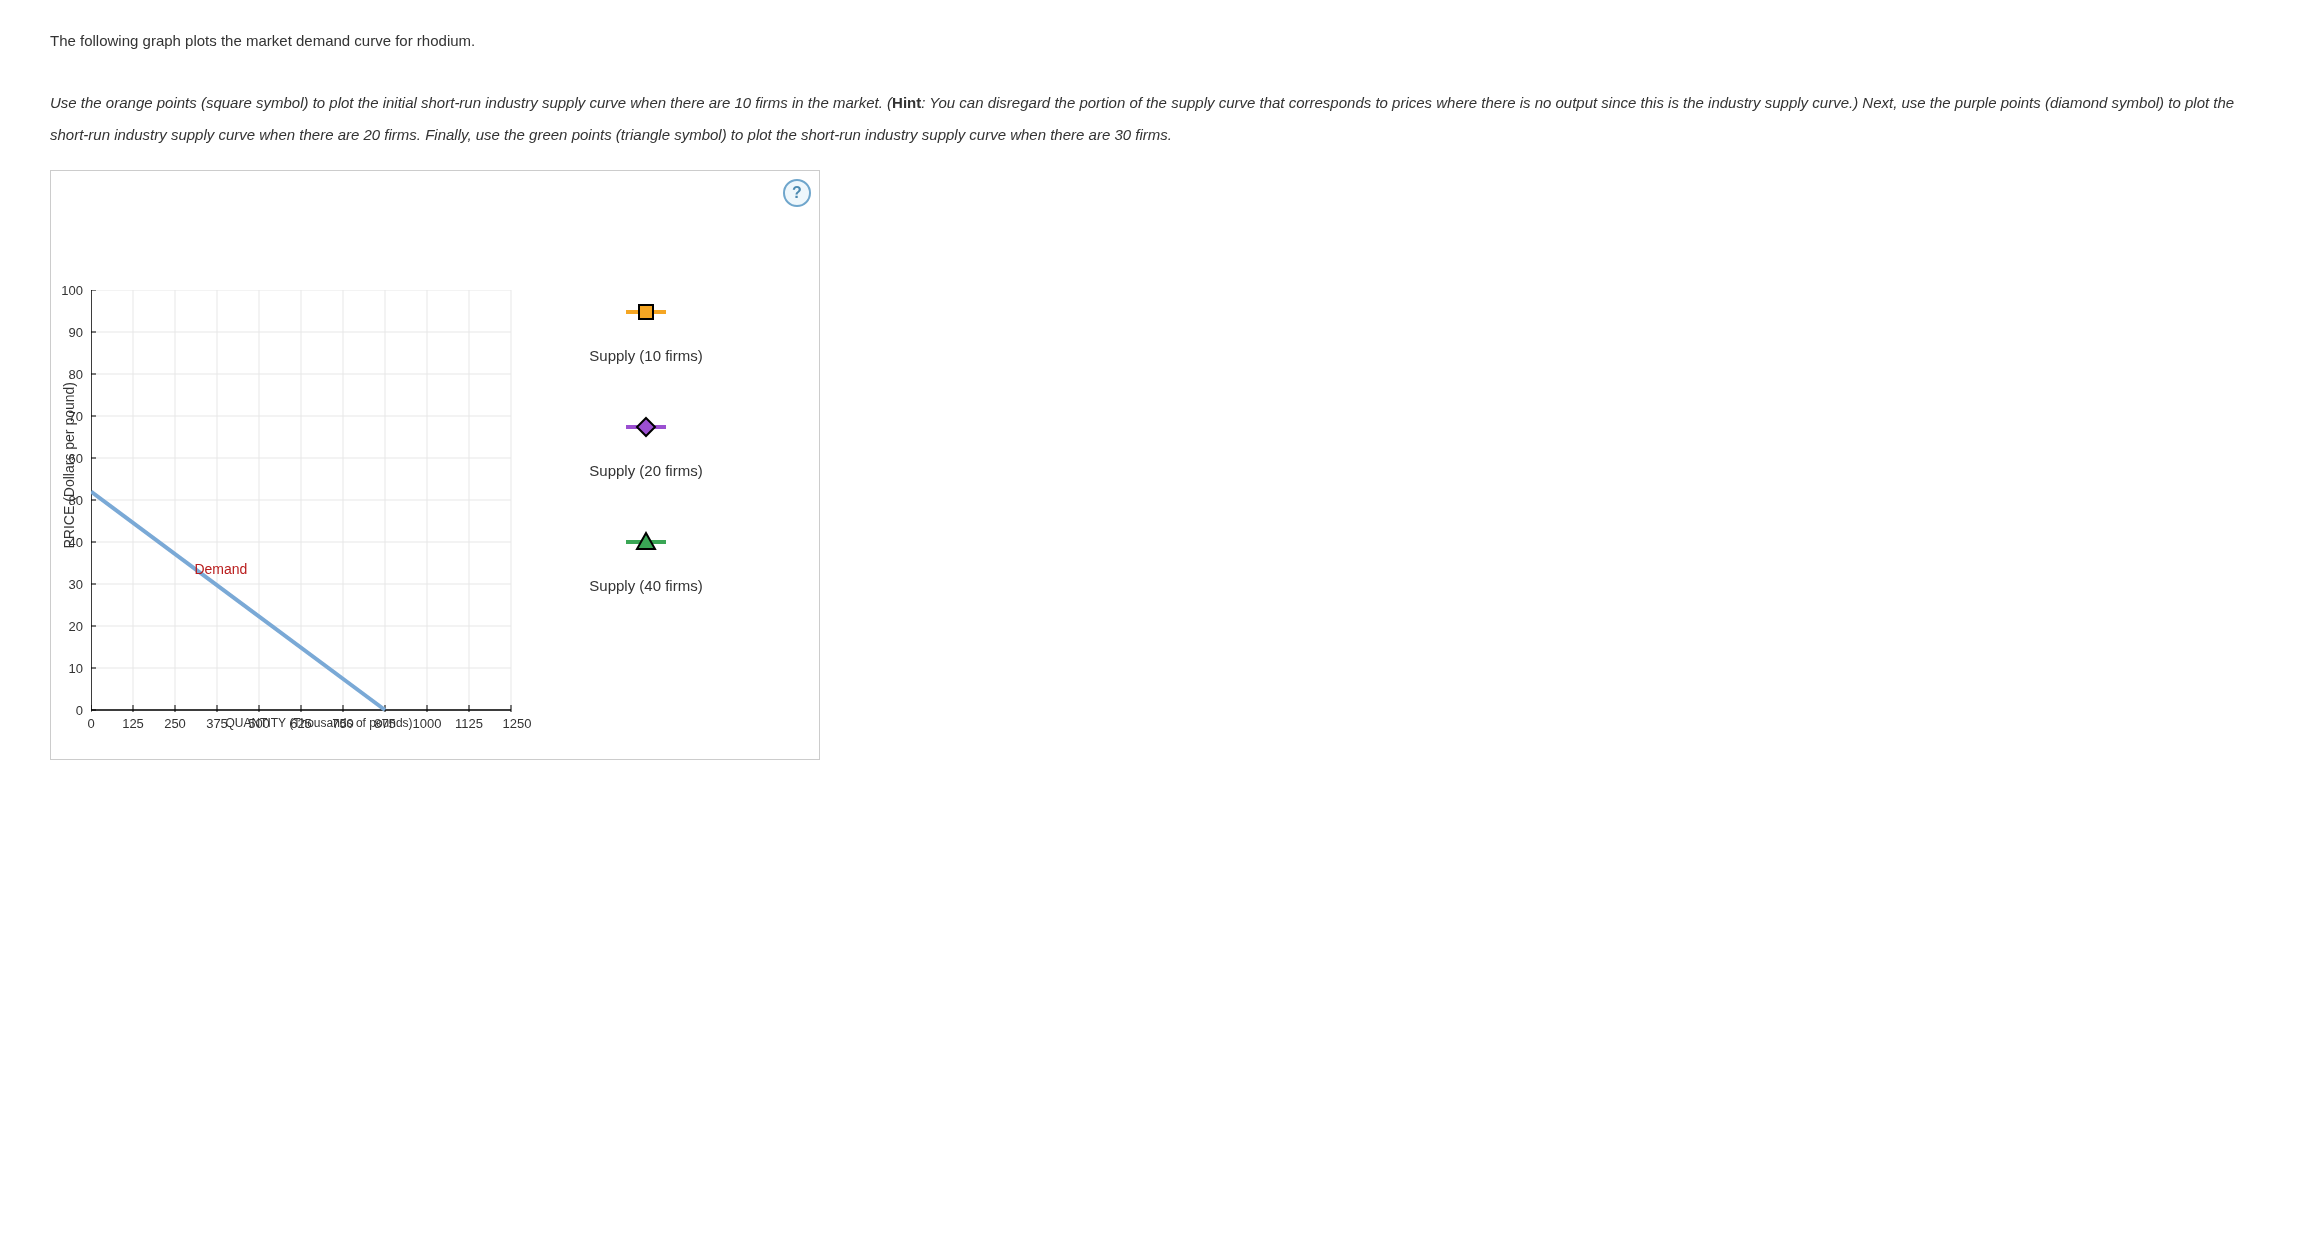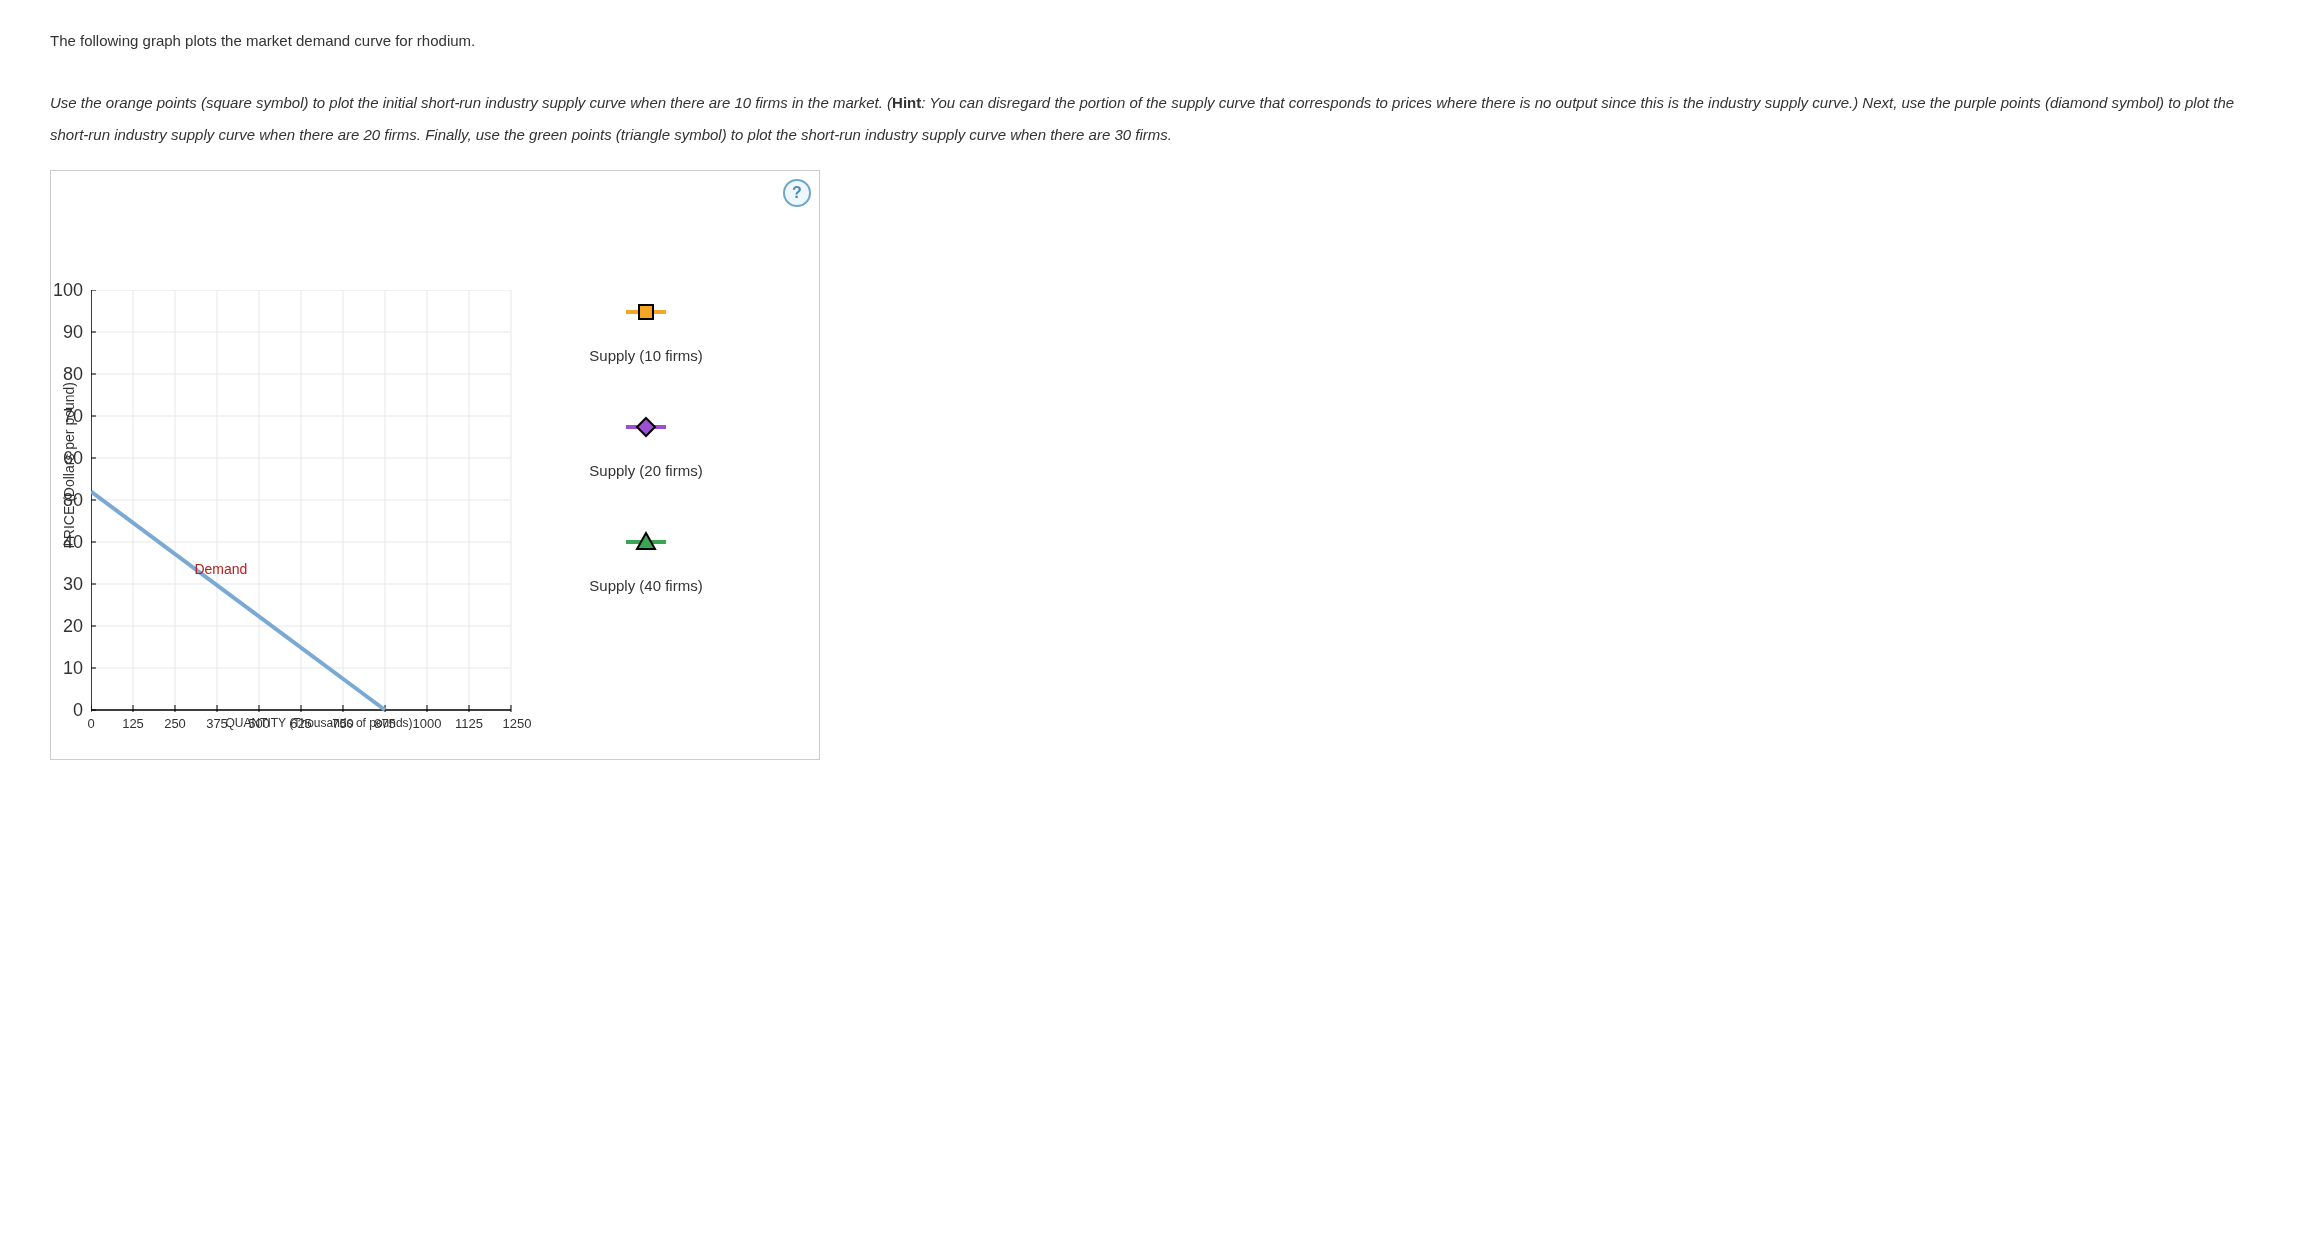--- a/index.html
+++ b/index.html
@@ -61,21 +61,21 @@
   .plot-svg { position: absolute; top: 0; left: 0; }
   .x-axis-label {
     text-align: center;
     font-size: 12px;
     margin-top: 6px;
     margin-left: 36px;
   }
   .tick-label-y {
     position: absolute;
     right: 428px;
-    font-size: 18px;
+    font-size: 13px;
     transform: translateY(-50%);
     text-align: right;
     width: 40px;
   }
   .tick-label-x {
     position: absolute;
     top: 426px;
     font-size: 13px;
     transform: translateX(-50%);
     text-align: center;

